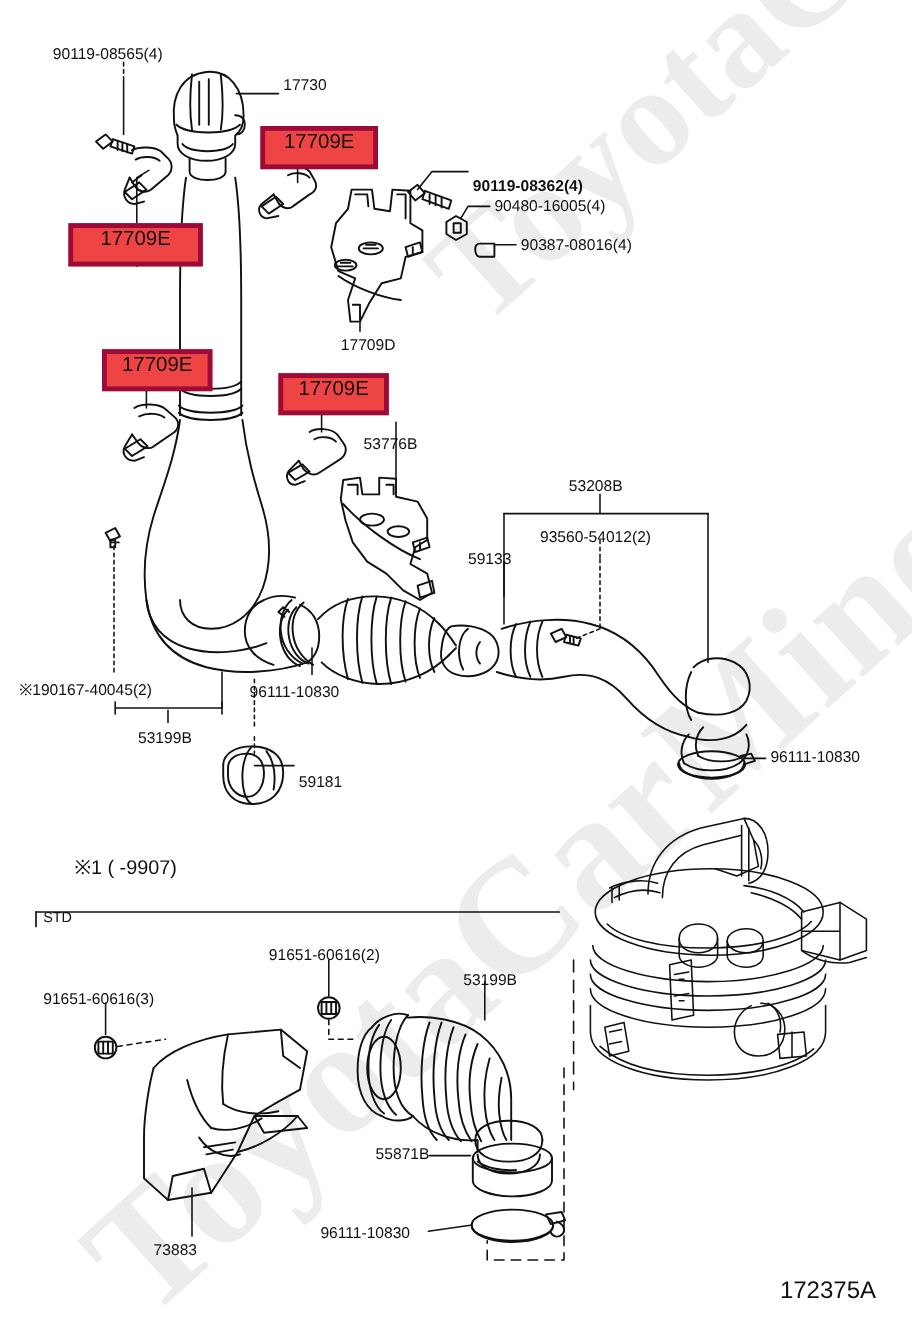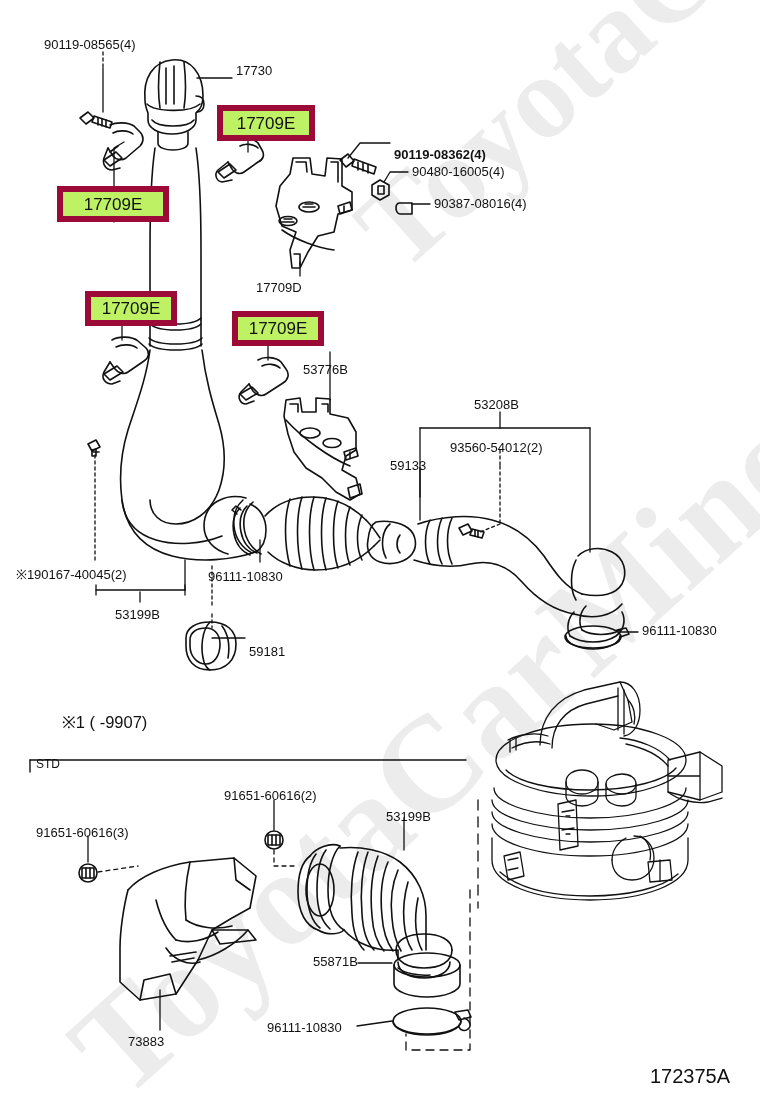--- a/index.html
+++ b/index.html
@@ -55,24 +55,24 @@
     font-family:"Liberation Sans", sans-serif;
     font-size:13px;
     color:#111;
     white-space:nowrap;
     line-height:1;
   }
   .hl{
     position:absolute;
     z-index:5;
     box-sizing:border-box;
-    background:#bef264;
-    border:6px solid #0369a1;
+    background:#ef4444;
+    border:4px solid #0369a1;
     display:flex;
-    align-items:center;
+    align-items:flex-start;
     justify-content:center;
   }
   .hl span{
     font-family:"Liberation Sans", sans-serif;
     font-size:17px;
     color:#111;
     white-space:nowrap;
     line-height:1;
   }
   #sheet-code{
@@ -500,21 +500,21 @@
   <div id="std-label">STD</div>
 
   <div class="note" style="left:62px; top:710px;">※1 (   -9907)</div>
 
   <div id="labels">
       <div class="lbl" style="left: 44px; top: 38px;">90119-08565(4)</div>
       <div class="lbl" style="left: 236px; top: 64px;">17730</div>
       <div class="lbl" style="left: 394px; top: 148px; font-weight: bold;">90119-08362(4)</div>
       <div class="lbl" style="left: 412px; top: 165px;">90480-16005(4)</div>
       <div class="lbl" style="left: 434px; top: 197px; text-align: right;">90387-08016(4)</div>
-      <div class="lbl" style="left: 256px; top: 281px;">17709D</div>
+      <div class="lbl" style="left: 284px; top: 281px;">17709D</div>
       <div class="lbl" style="left: 303px; top: 343px; margin-top: 20px;">53776B</div>
       <div class="lbl" style="left: 474px; top: 398px;">53208B</div>
       <div class="lbl" style="left: 450px; top: 441px;">93560-54012(2)</div>
       <div class="lbl" style="left: 390px; top: 459px;">59133</div>
       <div class="lbl" style="left: 16px; top: 568px;">※190167-40045(2)</div>
       <div class="lbl" style="left: 208px; top: 570px;">96111-10830</div>
       <div class="lbl" style="left: 115px; top: 608px;">53199B</div>
       <div class="lbl" style="left: 642px; top: 624px;">96111-10830</div>
       <div class="lbl" style="left: 249px; top: 645px;">59181</div>
       <div class="lbl" style="left: 224px; top: 789px;">91651-60616(2)</div>

